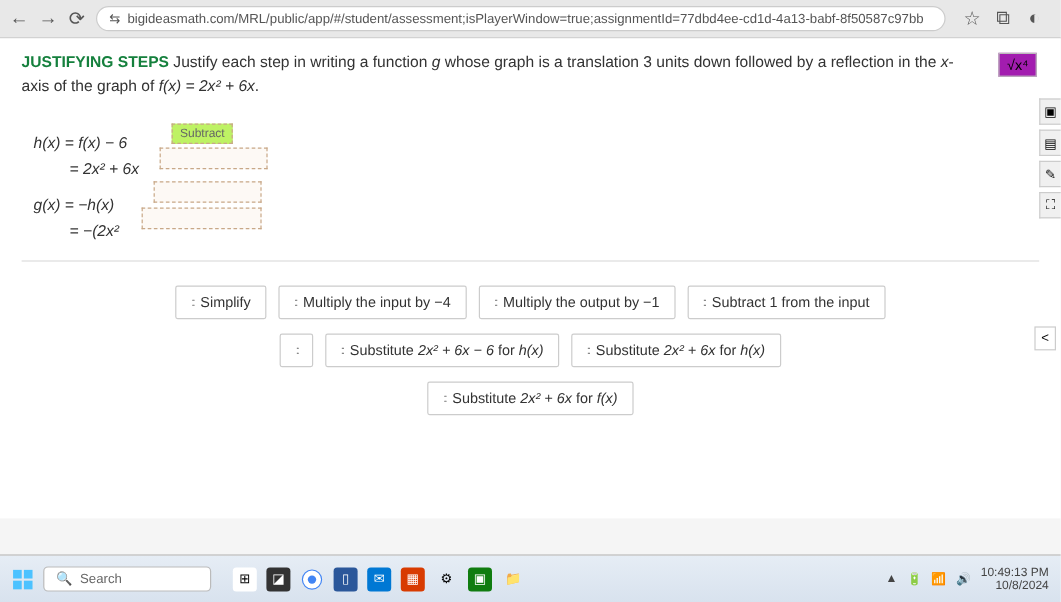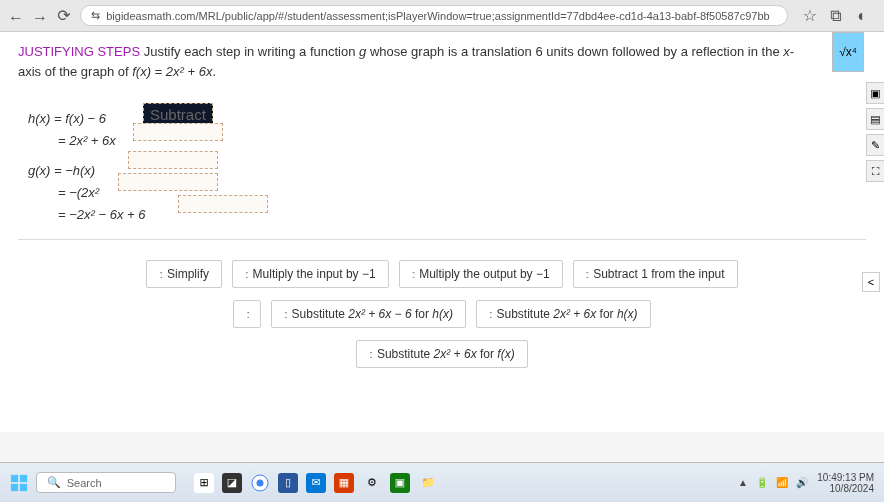--- a/index.html
+++ b/index.html
@@ -39,36 +39,36 @@
     .bar-icons { display: flex; gap: 10px; padding: 0 6px; }
     .content-area {
       background: #fff;
       padding: 10px 18px;
       position: relative;
       height: 400px;
     }
     .top-right-badge {
       position: absolute;
       right: 20px;
-      top: 0;
+      top: 12px;
       border: 1px solid #bbb;
-      padding: 12px 6px;
+      padding: 2px 6px;
       font-size: 12px;
-      background: #7dd3fc;
+      background: #a21caf;
     }
     .heading { font-size: 13px; color: #333; line-height: 1.5; margin-bottom: 16px; margin-right: 60px; }
-    .heading .bold { color: #a21caf; font-weight: normal; }
+    .heading .bold { color: #15803d; font-weight: bold; }
     .math-block { margin-left: 10px; margin-bottom: 24px; font-size: 13px; font-style: italic; color: #333; position: relative; }
     .math-row { display: flex; align-items: center; height: 22px; position: relative; }
     .math-row .lhs { min-width: 110px; margin-top: 20px; }
     .dashed-box {
       border: 1.5px dashed #c8a888;
-      background: #0f172a;
+      background: #bef264;
       font-style: normal;
-      font-size: 15px;
+      font-size: 10px;
       padding: 2px 6px;
       color: #666;
       position: absolute;
     }
     .dashed-empty {
       border: 1.5px dashed #c8a888;
       background: #fdf9f5;
       position: absolute;
       height: 18px;
     }
@@ -168,57 +168,53 @@
   <div class="side-tabs">
     <div class="side-tab">▣</div>
     <div class="side-tab">▤</div>
     <div class="side-tab">✎</div>
     <div class="side-tab">⛶</div>
   </div>
   <div class="scroll-btn">&lt;</div>
 
   <p class="heading">
     <span class="bold">JUSTIFYING STEPS</span>
-    <span>Justify each step in writing a function </span><span class="fn">g</span><span> whose graph is a translation 6 units down followed by a reflection in the </span><span class="fn">x</span><span>-axis of the graph of </span><span class="fn">f(x) = 2x² + 6x</span><span>.</span>
+    <span>Justify each step in writing a function </span><span class="fn">g</span><span> whose graph is a translation 3 units down followed by a reflection in the </span><span class="fn">x</span><span>-axis of the graph of </span><span class="fn">f(x) = 2x² + 6x</span><span>.</span>
   </p>
 
   <div class="math-block">
     <div class="math-row">
       <span class="lhs">h(x) = f(x) − 6</span>
       <div class="dashed-box" style="left:115px; top:6px;">Subtract</div>
     </div>
     <div class="math-row">
       <span class="lhs" style="padding-left:30px">= 2x² + 6x</span>
       <div class="dashed-empty" style="left:105px; top:4px; width:90px;"></div>
     </div>
     <div class="math-row" style="margin-top:8px">
       <span class="lhs">g(x) = −h(x)</span>
       <div class="dashed-empty" style="left:100px; top:2px; width:90px;"></div>
     </div>
     <div class="math-row">
       <span class="lhs" style="padding-left:30px">= −(2x²</span>
       <div class="dashed-empty" style="left:90px; top:2px; width:100px;"></div>
     </div>
-    <div class="math-row">
-      <span class="lhs" style="padding-left:30px; min-width:140px">= −2x² − 6x + 6</span>
-      <div class="dashed-empty" style="left:150px; top:2px; width:90px;"></div>
-    </div>
   </div>
 
   <div class="divider"></div>
 
   <div class="chips-area">
     <div class="chip-row">
       <div class="chip">
           <span class="grip">::</span>
           <span>Simplify</span>
         </div>
       <div class="chip">
           <span class="grip">::</span>
-          <span>Multiply the input by −1</span>
+          <span>Multiply the input by −4</span>
         </div>
       <div class="chip">
           <span class="grip">::</span>
           <span>Multiply the output by −1</span>
         </div>
       <div class="chip">
           <span class="grip">::</span>
           <span>Subtract 1 from the input</span>
         </div>
     </div>

